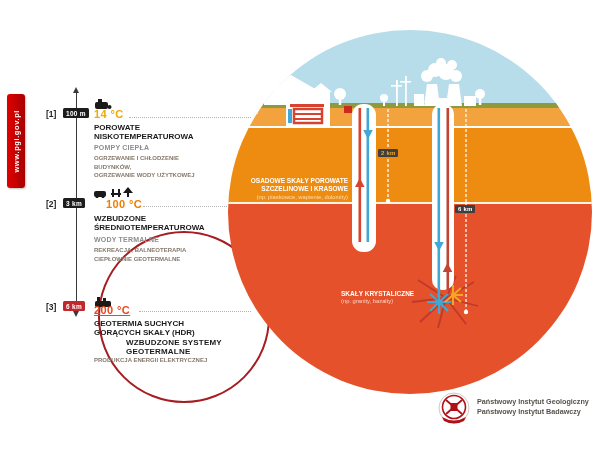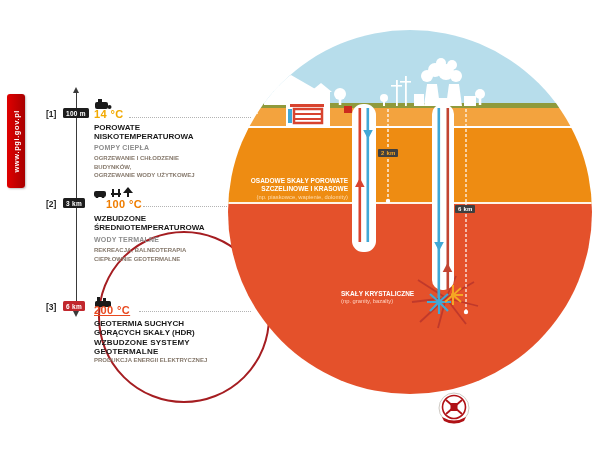--- a/index.html
+++ b/index.html
@@ -22,21 +22,21 @@
 
   
   .section{width:160px;z-index:3;}
   .idx{position:absolute;font-size:8.5px;font-weight:bold;color:#222;}
   .depth-badge{position:absolute;background:#1d1d1d;color:#fff;font-size:6.5px;font-weight:bold;
     padding:1.5px 3px;border-radius:1.5px;letter-spacing:.3px;}
   .depth-badge.hotb{background:#c1272d;}
   .temp{position:absolute;font-size:11px;font-weight:bold;letter-spacing:.4px;}
   .sec-title{position:absolute;font-size:8px;font-weight:bold;color:#1a1a1a;width:112px;line-height:1.18;}
   .sec-sub{position:absolute;font-size:7px;font-weight:bold;color:#8d8d8d;letter-spacing:.2px;}
-  .sec-sub.dark{font-size:8px;color:#1a1a1a;width:100px;line-height:1.18;}
+  .sec-sub.dark{font-size:8px;color:#1a1a1a;width:100px;line-height:1.18;margin-left:32px;}
   .sec-det{position:absolute;font-size:6px;font-weight:600;color:#85786b;line-height:1.45;width:120px;}
   .icon-blob{position:absolute;}
 
   .leader{border-top:1px dotted #b3b3b3;height:0;z-index:1;}
 
   
   #focus-ring{left:98px;top:231px;width:168px;height:168px;border:2px solid #a51d21;
     border-radius:50%;z-index:1;}
 
   
@@ -265,14 +265,18 @@
   <div class="abs" id="org-seal">
     <svg width="36" height="36" viewBox="0 0 36 36">
       <circle cx="18" cy="17" r="15" fill="#ffffff" stroke="#cfcac4" stroke-width="1"></circle>
       <circle cx="18" cy="16" r="11.5" fill="none" stroke="#b01116" stroke-width="1.6"></circle>
       <line x1="10" y1="9" x2="26" y2="23" stroke="#b01116" stroke-width="1.8"></line>
       <line x1="26" y1="9" x2="10" y2="23" stroke="#b01116" stroke-width="1.8"></line>
       <rect x="14.5" y="12" width="7" height="8" fill="#b01116"></rect>
       <path d="M6,26 Q18,33 30,26 L28,30 Q18,35 8,30 Z" fill="#b01116"></path>
     </svg>
   </div>
+  <div class="abs" id="org-text">
+    <div>Państwowy Instytut Geologiczny</div>
+    <div>Państwowy Instytut Badawczy</div>
+  </div>
 
 </div>
 
 </body></html>

